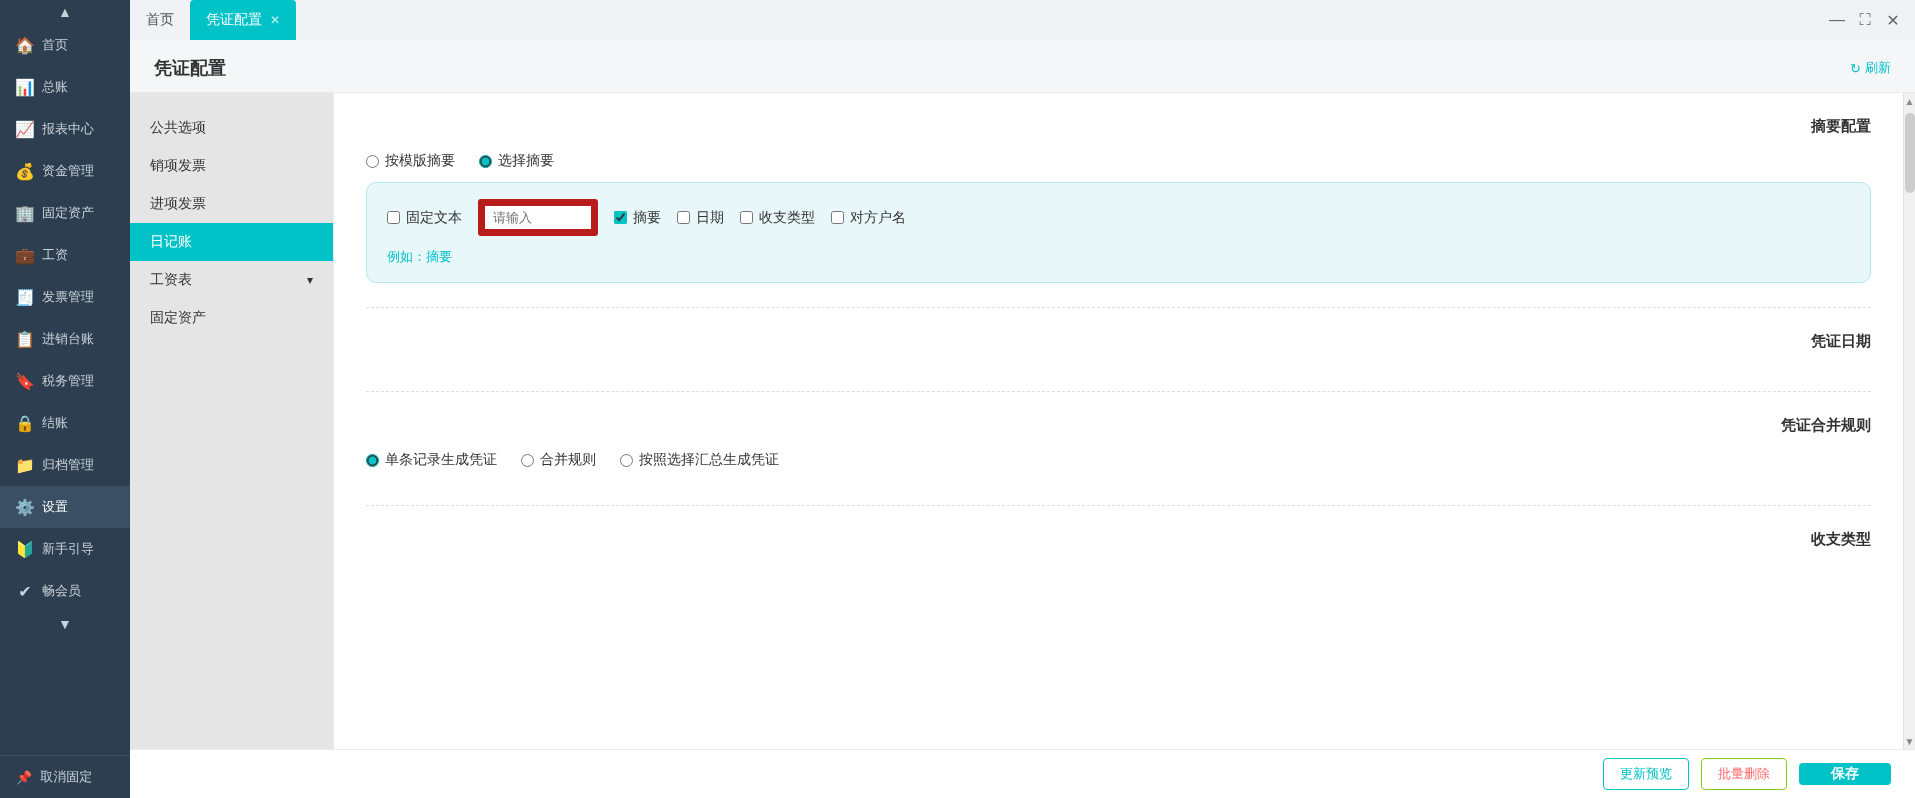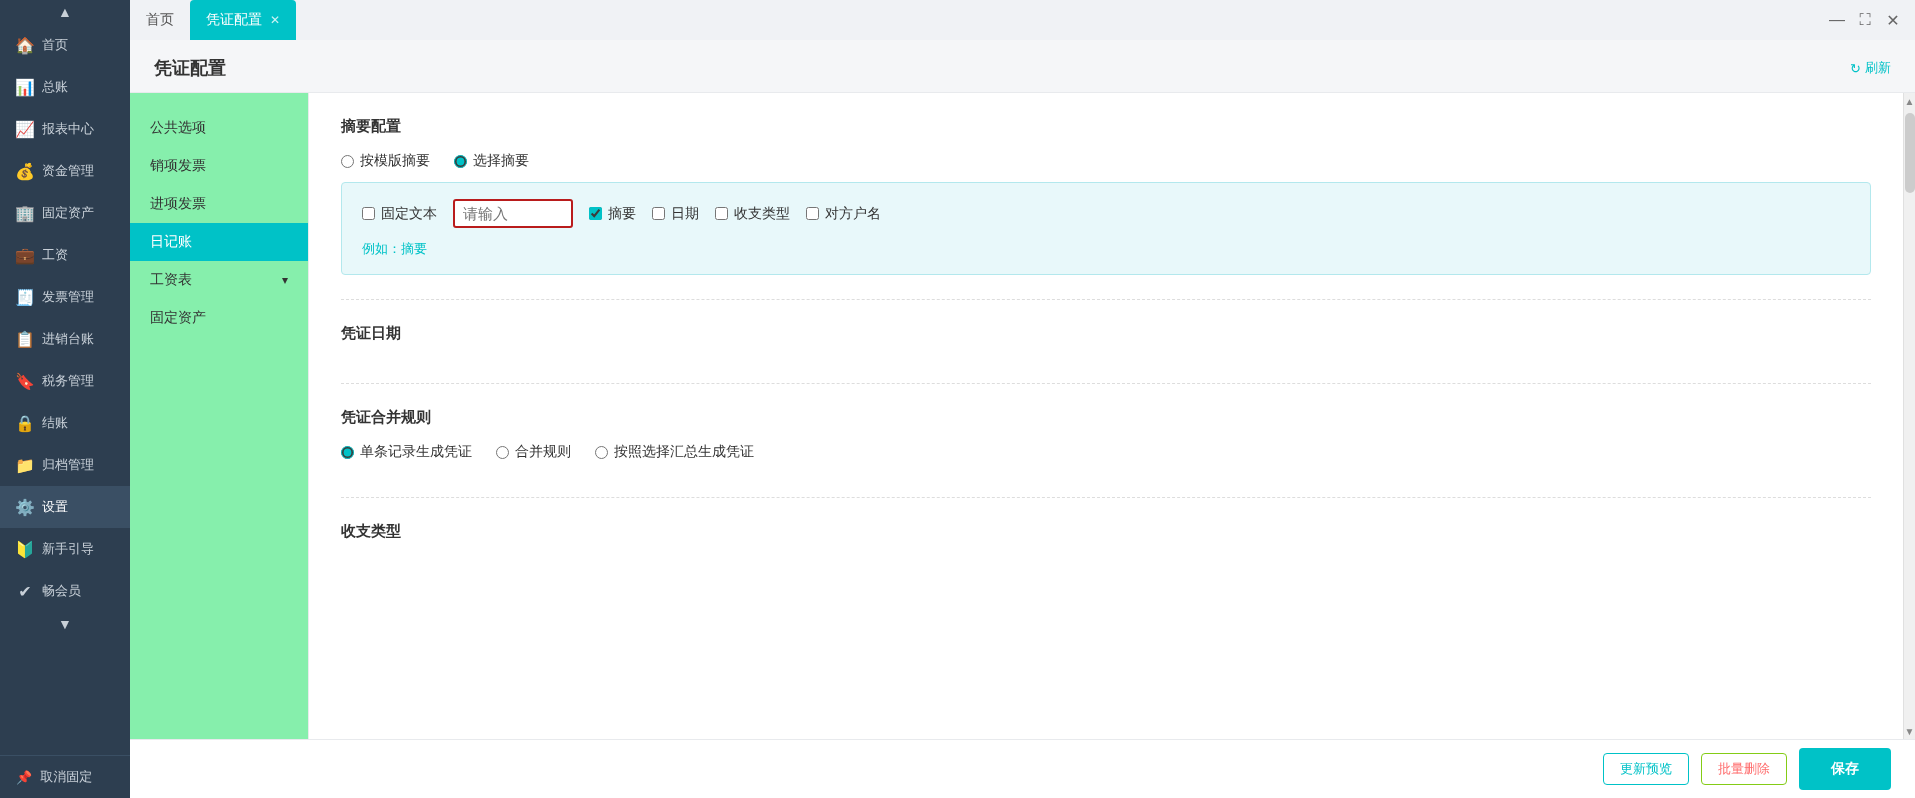--- a/index.html
+++ b/index.html
@@ -145,25 +145,25 @@
 
     
     .inner-layout {
       display: flex;
       flex: 1;
       overflow: hidden;
     }
 
     
     .left-nav {
-      width: 179px;
+      width: 204px;
       border-right: 1px solid #e8eaed;
       padding: 16px 0;
       flex-shrink: 0;
-      background: #86efac;
+      background: #e5e5e5;
     }
     .left-nav-item {
       display: flex;
       align-items: center;
       justify-content: space-between;
       padding: 10px 20px;
       cursor: pointer;
       color: #333;
       font-size: 14px;
     }
@@ -185,20 +185,21 @@
       margin-bottom: 24px;
       border-bottom: 1px dashed #ddd;
       padding-bottom: 24px;
     }
     .section:last-child { border-bottom: none; }
     .section-title {
       font-size: 15px;
       font-weight: bold;
       color: #333;
       margin-bottom: 16px;
+      text-align: right;
     }
 
     
     .radio-group {
       display: flex;
       gap: 24px;
       margin-bottom: 12px;
     }
     .radio-label {
       display: flex;
@@ -220,35 +221,35 @@
     }
     .checkbox-label input[type="checkbox"] {
       accent-color: #00c2c7;
       cursor: pointer;
     }
 
     
     .summary-options {
       background: #e8f8fa;
       border: 1px solid #b3e8ed;
-      border-radius: 4px;
+      border-radius: 10px;
       padding: 16px 20px;
       margin-top: 12px;
     }
     .summary-options-row {
       display: flex;
       align-items: center;
       gap: 16px;
       flex-wrap: wrap;
     }
     .summary-text-input {
-      border: 2px solid #b91c1c;
+      border: 7px solid #b91c1c;
       border-radius: 3px;
       padding: 4px 8px;
-      font-size: 15px;
+      font-size: 13px;
       color: #999;
       width: 120px;
       outline: none;
     }
     .summary-example {
       margin-top: 12px;
       font-size: 13px;
       color: #00c2c7;
     }
 
@@ -278,21 +279,21 @@
       background: #fff;
       padding: 6px 16px;
       border-radius: 4px;
       cursor: pointer;
       font-size: 13px;
     }
     .btn-primary {
       background: #00c2c7;
       color: #fff;
       border: none;
-      padding: 12px 32px;
+      padding: 2px 32px;
       border-radius: 4px;
       cursor: pointer;
       font-size: 14px;
       font-weight: bold;
     }
 
     
     .right-content::-webkit-scrollbar { width: 6px; }
     .right-content::-webkit-scrollbar-track { background: #f0f0f0; }
     .right-content::-webkit-scrollbar-thumb { background: #ccc; border-radius: 3px; }

